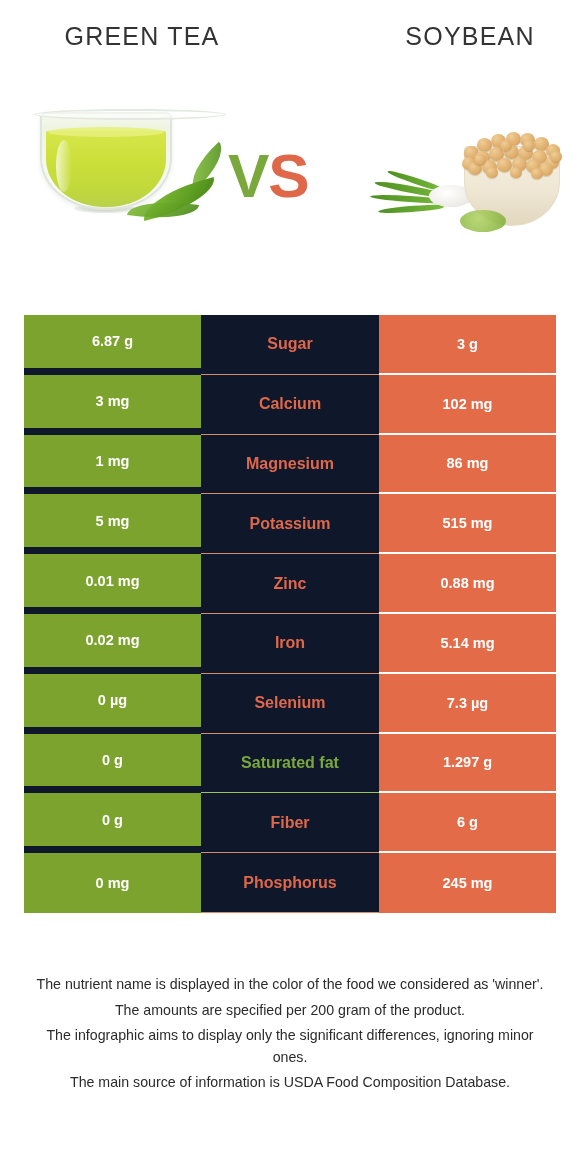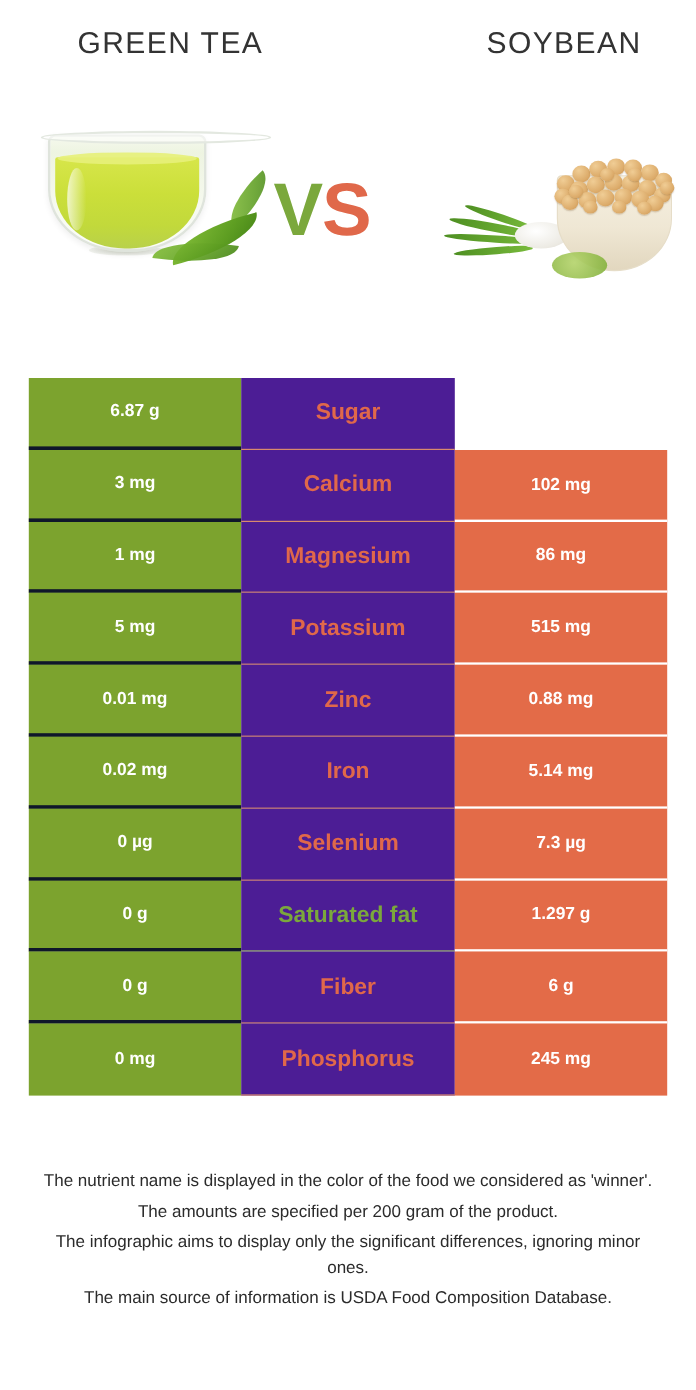--- a/index.html
+++ b/index.html
@@ -210,26 +210,26 @@
     align-items: center;
     justify-content: center;
     font-size: 14.5px;
     font-weight: 600;
     white-space: nowrap;
   }
   .cell-left {
     width: 177px;
     background: #7CA32E;
     color: #ffffff;
-    border-bottom: 3px solid #0f172a;
+    border-bottom: 7px solid #0f172a;
   }
   .cell-mid {
     width: 178px;
-    background: #4c1d95;
-    font-size: 19px;
+    background: #0f172a;
+    font-size: 16px;
     font-weight: 700;
   }
   .cell-right {
     width: 177px;
     background: #E36B48;
     color: #ffffff;
     border-bottom: 2px solid #ffffff;
   }
   .cell-mid.win-orange { color: #E0684A; border-bottom: 1px solid #d98a6d; }
   .cell-mid.win-green  { color: #7BA83C; border-bottom: 1px solid #9fc267; }
@@ -321,20 +321,21 @@
   </div>
 
   <div class="vs">
     <span class="v">V</span><span class="s">S</span>
   </div>
 
   <div class="table" id="comparison-table">
       <div class="row">
         <div class="cell cell-left">6.87 g</div>
         <div class="cell cell-mid win-orange">Sugar</div>
+        <div class="cell cell-right">3 g</div>
       </div>
       <div class="row">
         <div class="cell cell-left">3 mg</div>
         <div class="cell cell-mid win-orange">Calcium</div>
         <div class="cell cell-right">102 mg</div>
       </div>
       <div class="row">
         <div class="cell cell-left">1 mg</div>
         <div class="cell cell-mid win-orange">Magnesium</div>
         <div class="cell cell-right">86 mg</div>

